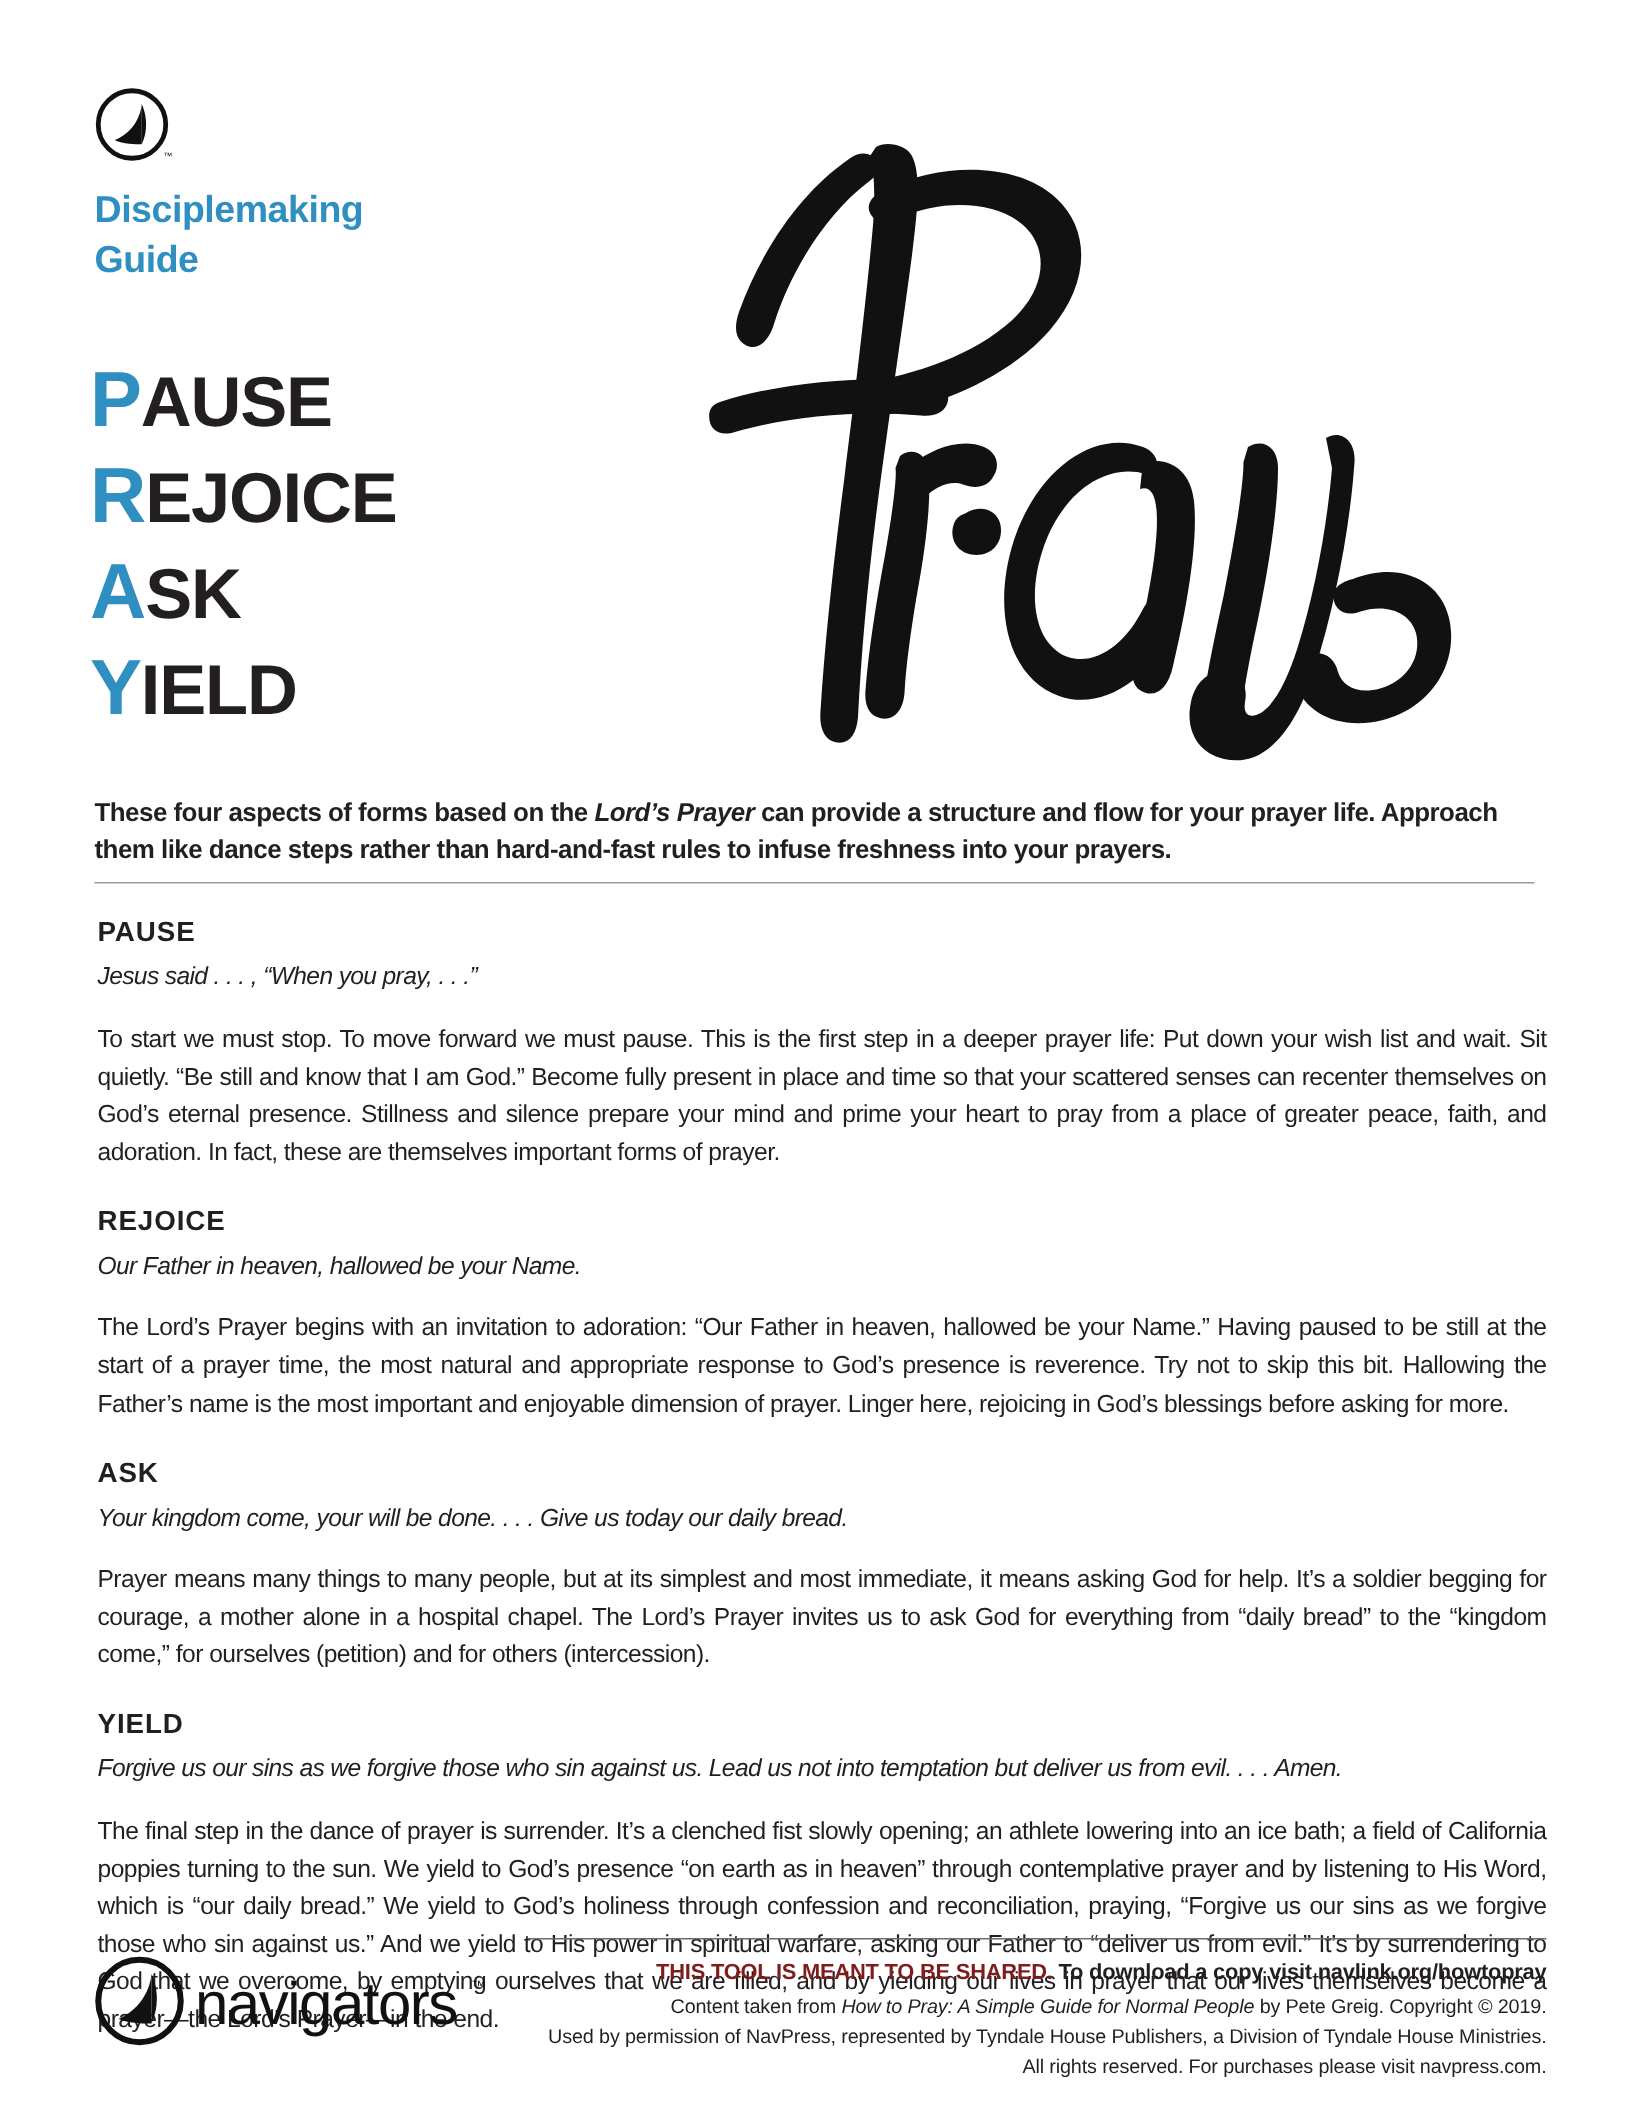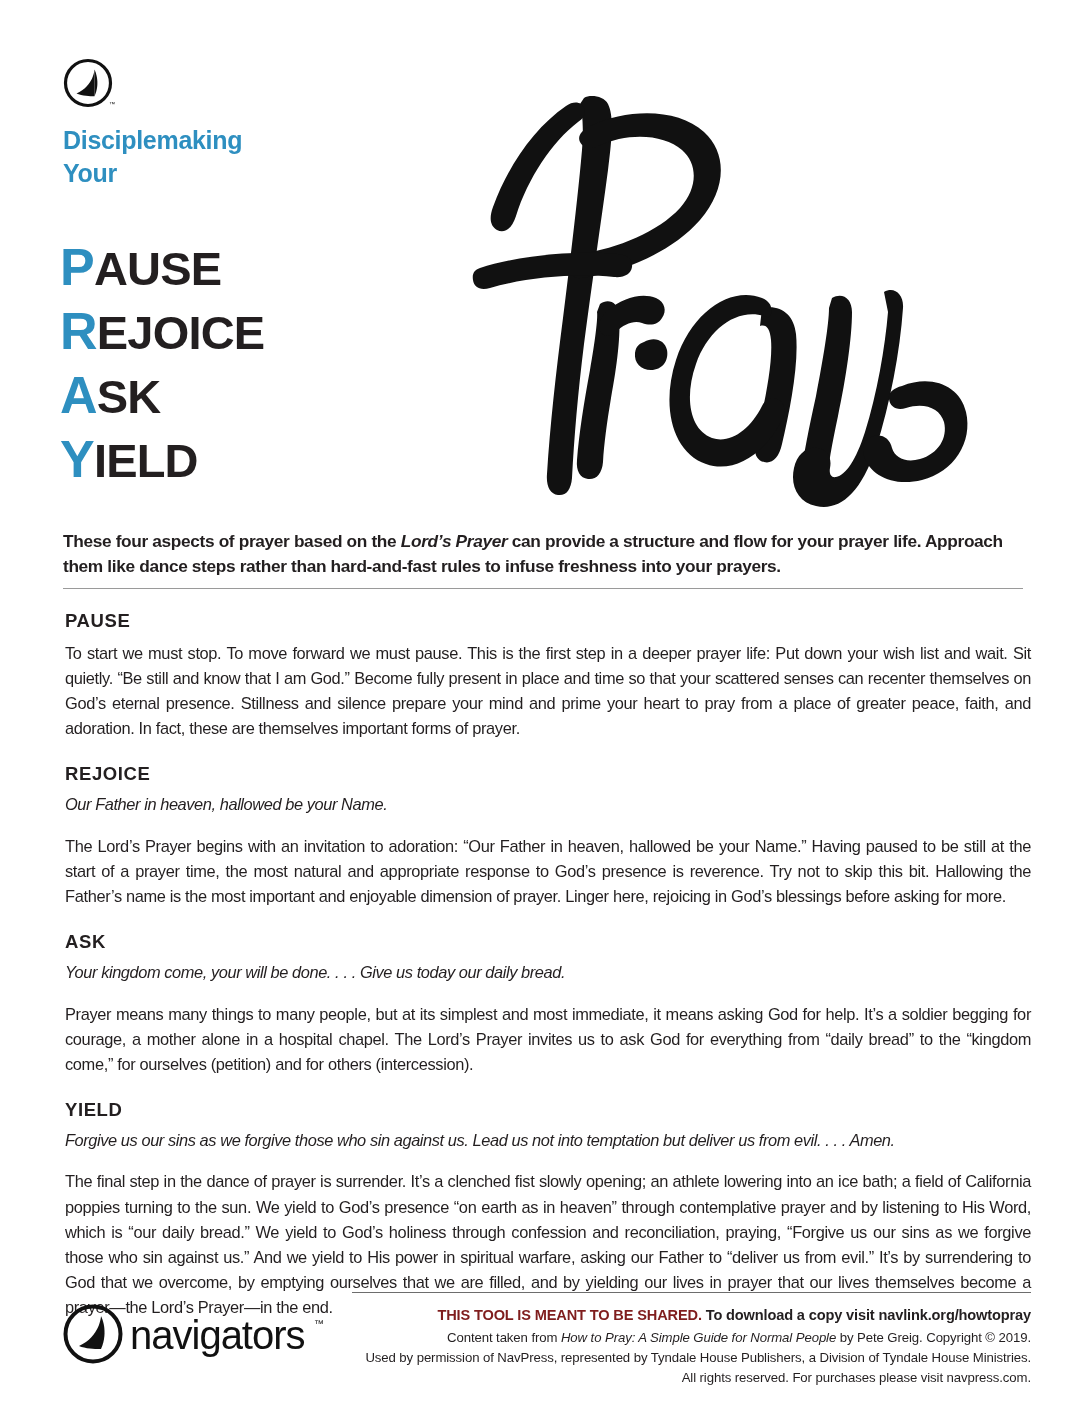--- a/index.html
+++ b/index.html
@@ -180,21 +180,21 @@
     <svg viewBox="0 0 52 52" width="52" height="52" aria-hidden="true">
       <circle cx="25" cy="25" r="22.5" fill="none" stroke="#111111" stroke-width="3.2"></circle>
       <path d="M31.5 11.5 C31.5 11.5 30.8 28 13.5 35.5 C20 38.5 31.5 38.2 31.5 38.2 Z" fill="#111111"></path>
       <path d="M31.5 11.5 C31.5 11.5 38 24 31.5 38.2 Z" fill="#111111"></path>
       <text x="46" y="48" font-family="Liberation Sans, sans-serif" font-size="6" fill="#111111">™</text>
     </svg>
   </div>
 
   <div class="kicker">
     <div>Disciplemaking</div>
-    <div>Your</div>
+    <div>Guide</div>
   </div>
 
   <div class="acronym">
     <p class="ac-line">
       <span class="cap">P</span><span>AUSE</span>
     </p>
     <p class="ac-line">
       <span class="cap">R</span><span>EJOICE</span>
     </p>
     <p class="ac-line">
@@ -246,27 +246,28 @@
                  C397 388 399 392 404 391 C414 389 424 374 433 346 C445 308 453 262 456 226 Z"></path>
 
         <path d="M470 300 C500 288 528 300 534 326 C541 356 522 386 490 394 C462 401 438 390 432 370
                  C429 360 433 352 442 350 C451 348 458 353 460 362 C463 372 474 377 488 373
                  C506 368 516 352 512 336 C508 322 492 316 474 322 C465 325 458 321 457 313 C456 306 462 302 470 300 Z"></path>
       </g>
     </svg>
   </div>
 
   <div class="intro">
-    <span>These four aspects of prayer based on the </span><em>Lord’s Prayer</em><span> can provide a structure and flow for your prayer life. Approach them like dance steps rather than hard-and-fast rules to infuse freshness into your prayers.</span>
+    <span>These four aspects of forms based on the </span><em>Lord’s Prayer</em><span> can provide a structure and flow for your prayer life. Approach them like dance steps rather than hard-and-fast rules to infuse freshness into your prayers.</span>
   </div>
   <div class="rule-top"></div>
 
   <div class="sections">
     <div class="sec">
       <p class="sec-head">PAUSE</p>
+      <p class="sec-verse">Jesus said . . . , “When you pray, . . .”</p>
       <p class="sec-body">To start we must stop. To move forward we must pause. This is the first step in a deeper prayer life: Put down your wish list and wait. Sit quietly. “Be still and know that I am God.” Become fully present in place and time so that your scattered senses can recenter themselves on God’s eternal presence. Stillness and silence prepare your mind and prime your heart to pray from a place of greater peace, faith, and adoration. In fact, these are themselves important forms of prayer.</p>
     </div>
     <div class="sec">
       <p class="sec-head">REJOICE</p>
       <p class="sec-verse">Our Father in heaven, hallowed be your Name.</p>
       <p class="sec-body">The Lord’s Prayer begins with an invitation to adoration: “Our Father in heaven, hallowed be your Name.” Having paused to be still at the start of a prayer time, the most natural and appropriate response to God’s presence is reverence. Try not to skip this bit. Hallowing the Father’s name is the most important and enjoyable dimension of prayer. Linger here, rejoicing in God’s blessings before asking for more.</p>
     </div>
     <div class="sec">
       <p class="sec-head">ASK</p>
       <p class="sec-verse">Your kingdom come, your will be done. . . . Give us today our daily bread.</p>

